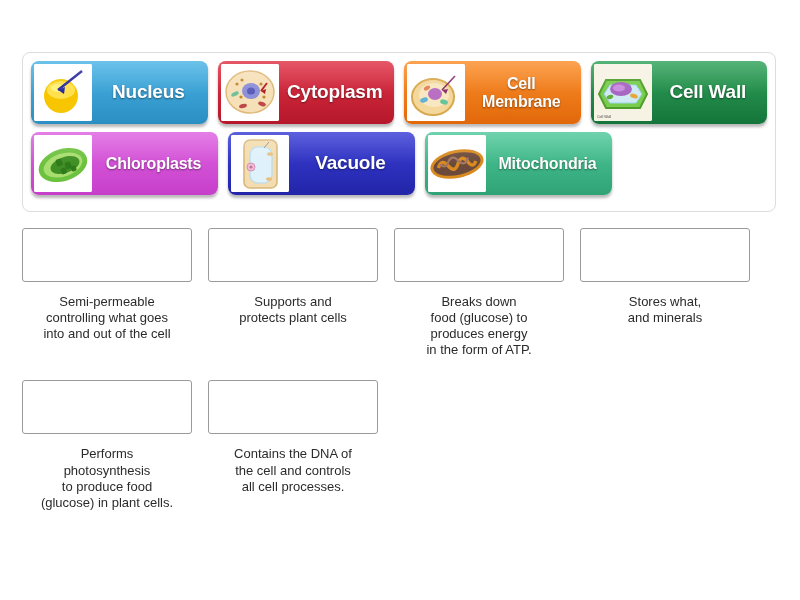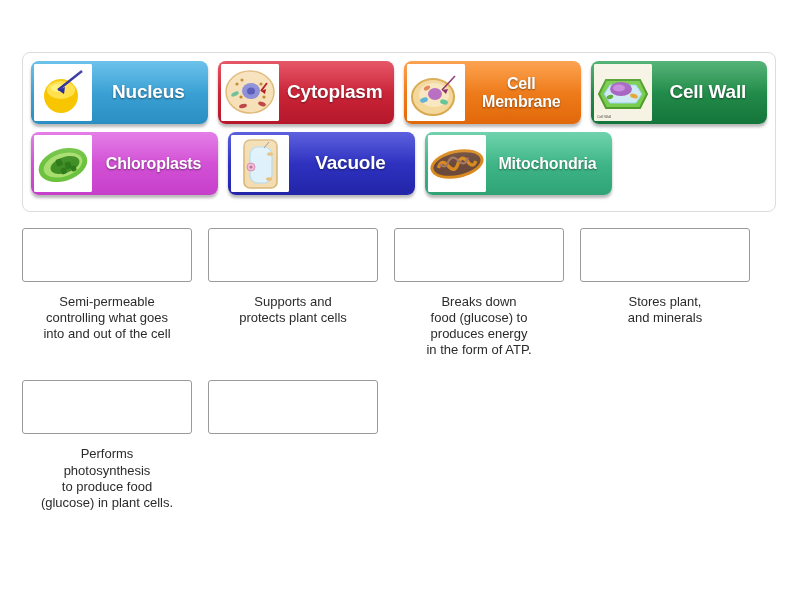--- a/index.html
+++ b/index.html
@@ -280,33 +280,36 @@
       </div>
       <div class="answer-cell">
         <div class="drop-zone"></div>
         <div class="answer-text">Breaks down
 food (glucose) to
 produces energy
 in the form of ATP.</div>
       </div>
       <div class="answer-cell">
         <div class="drop-zone"></div>
-        <div class="answer-text">Stores plant,
+        <div class="answer-text">Stores what,
 and minerals</div>
       </div>
     </div>
 
     <div class="answer-row" style="margin-top:18px;">
       <div class="answer-cell">
         <div class="drop-zone"></div>
         <div class="answer-text">Performs
 photosynthesis
 to produce food
 (glucose) in plant cells.</div>
       </div>
       <div class="answer-cell">
         <div class="drop-zone"></div>
+        <div class="answer-text">Contains the DNA of
+the cell and controls
+all cell processes.</div>
       </div>
       <div class="answer-cell"></div>
     </div>
 
   </div>
 </div>
 
 </body></html>

